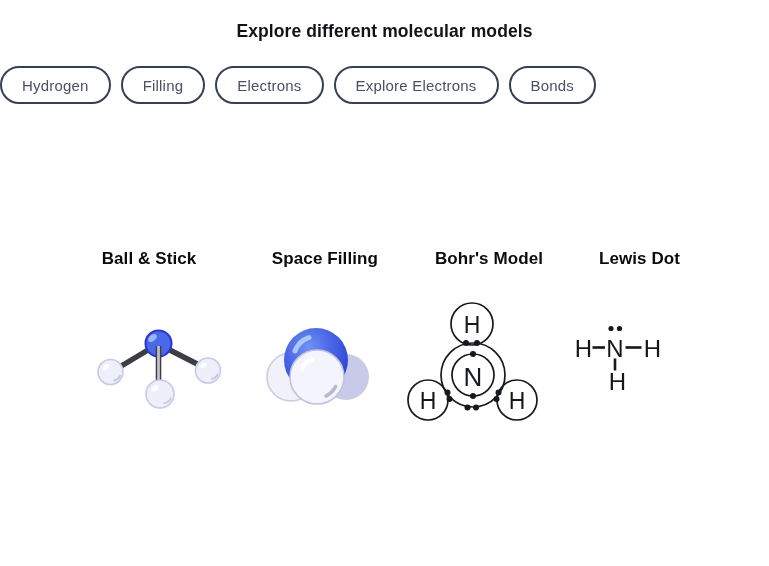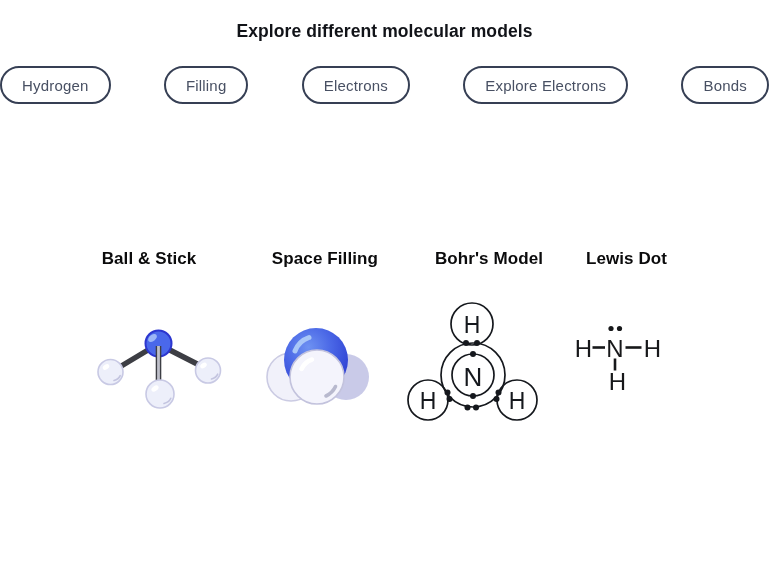--- a/index.html
+++ b/index.html
@@ -6,21 +6,21 @@
   .stage {
     position:relative; width:769px; height:442px; background:#ffffff;
     font-family:"Liberation Sans", sans-serif; overflow:hidden;
   }
   .title {
     position:absolute; top:21px; left:0; right:0; text-align:center;
     font-size:17.5px; font-weight:700; color:#111318; letter-spacing:0.1px;
   }
   .toolbar {
     position:absolute; top:66px; left:0; right:0;
-    display:flex; justify-content:space-between; gap:10px;
+    display:flex; justify-content:flex-start; gap:10px;
   }
   .pill {
     height:38px; padding:0 20px; box-sizing:border-box;
     border:2px solid #363f54; border-radius:20px; background:#ffffff;
     color:#485063; font-size:15px; letter-spacing:0.2px;
     font-family:"Liberation Sans", sans-serif; cursor:pointer;
     display:flex; align-items:center; justify-content:center;
   }
   .mlabel {
     position:absolute; top:249px; font-size:17px; font-weight:700;
@@ -40,21 +40,21 @@
     <button class="pill">Hydrogen</button>
     <button class="pill">Filling</button>
     <button class="pill">Electrons</button>
     <button class="pill">Explore Electrons</button>
     <button class="pill">Bonds</button>
   </div>
 
   <div class="mlabel" style="left:83px;  width:132px;">Ball &amp; Stick</div>
   <div class="mlabel" style="left:248px; width:130px;text-align:right;">Space Filling</div>
   <div class="mlabel" style="left:424px; width:130px;">Bohr's Model</div>
-  <div class="mlabel" style="left:561px; width:131px;">Lewis Dot</div>
+  <div class="mlabel" style="left:574px; width:131px;">Lewis Dot</div>
 
   <svg class="art" style="left:88px; top:313px;" width="144" height="108" viewBox="0 0 144 108">
     <line x1="70" y1="31" x2="25" y2="58" stroke="#3d3e44" stroke-width="5.5" stroke-linecap="round"></line>
     <line x1="70" y1="31" x2="119" y2="56" stroke="#3d3e44" stroke-width="5.5" stroke-linecap="round"></line>
     <circle cx="70.5" cy="30.5" r="13" fill="#4a68ea" stroke="#2c36cf" stroke-width="2"></circle>
     <ellipse cx="64.5" cy="25" rx="5" ry="3.1" transform="rotate(-38 64.5 25)" fill="#9cb6f6"></ellipse>
     <line x1="70.5" y1="33" x2="70.5" y2="80" stroke="#3d3e44" stroke-width="5.6"></line>
     <line x1="70.5" y1="33" x2="70.5" y2="80" stroke="#bfc0ca" stroke-width="2.8"></line>
     <g>
       <circle cx="22.5" cy="59" r="12.5" fill="#edeffa" stroke="#c8c9e4" stroke-width="1.6"></circle>

